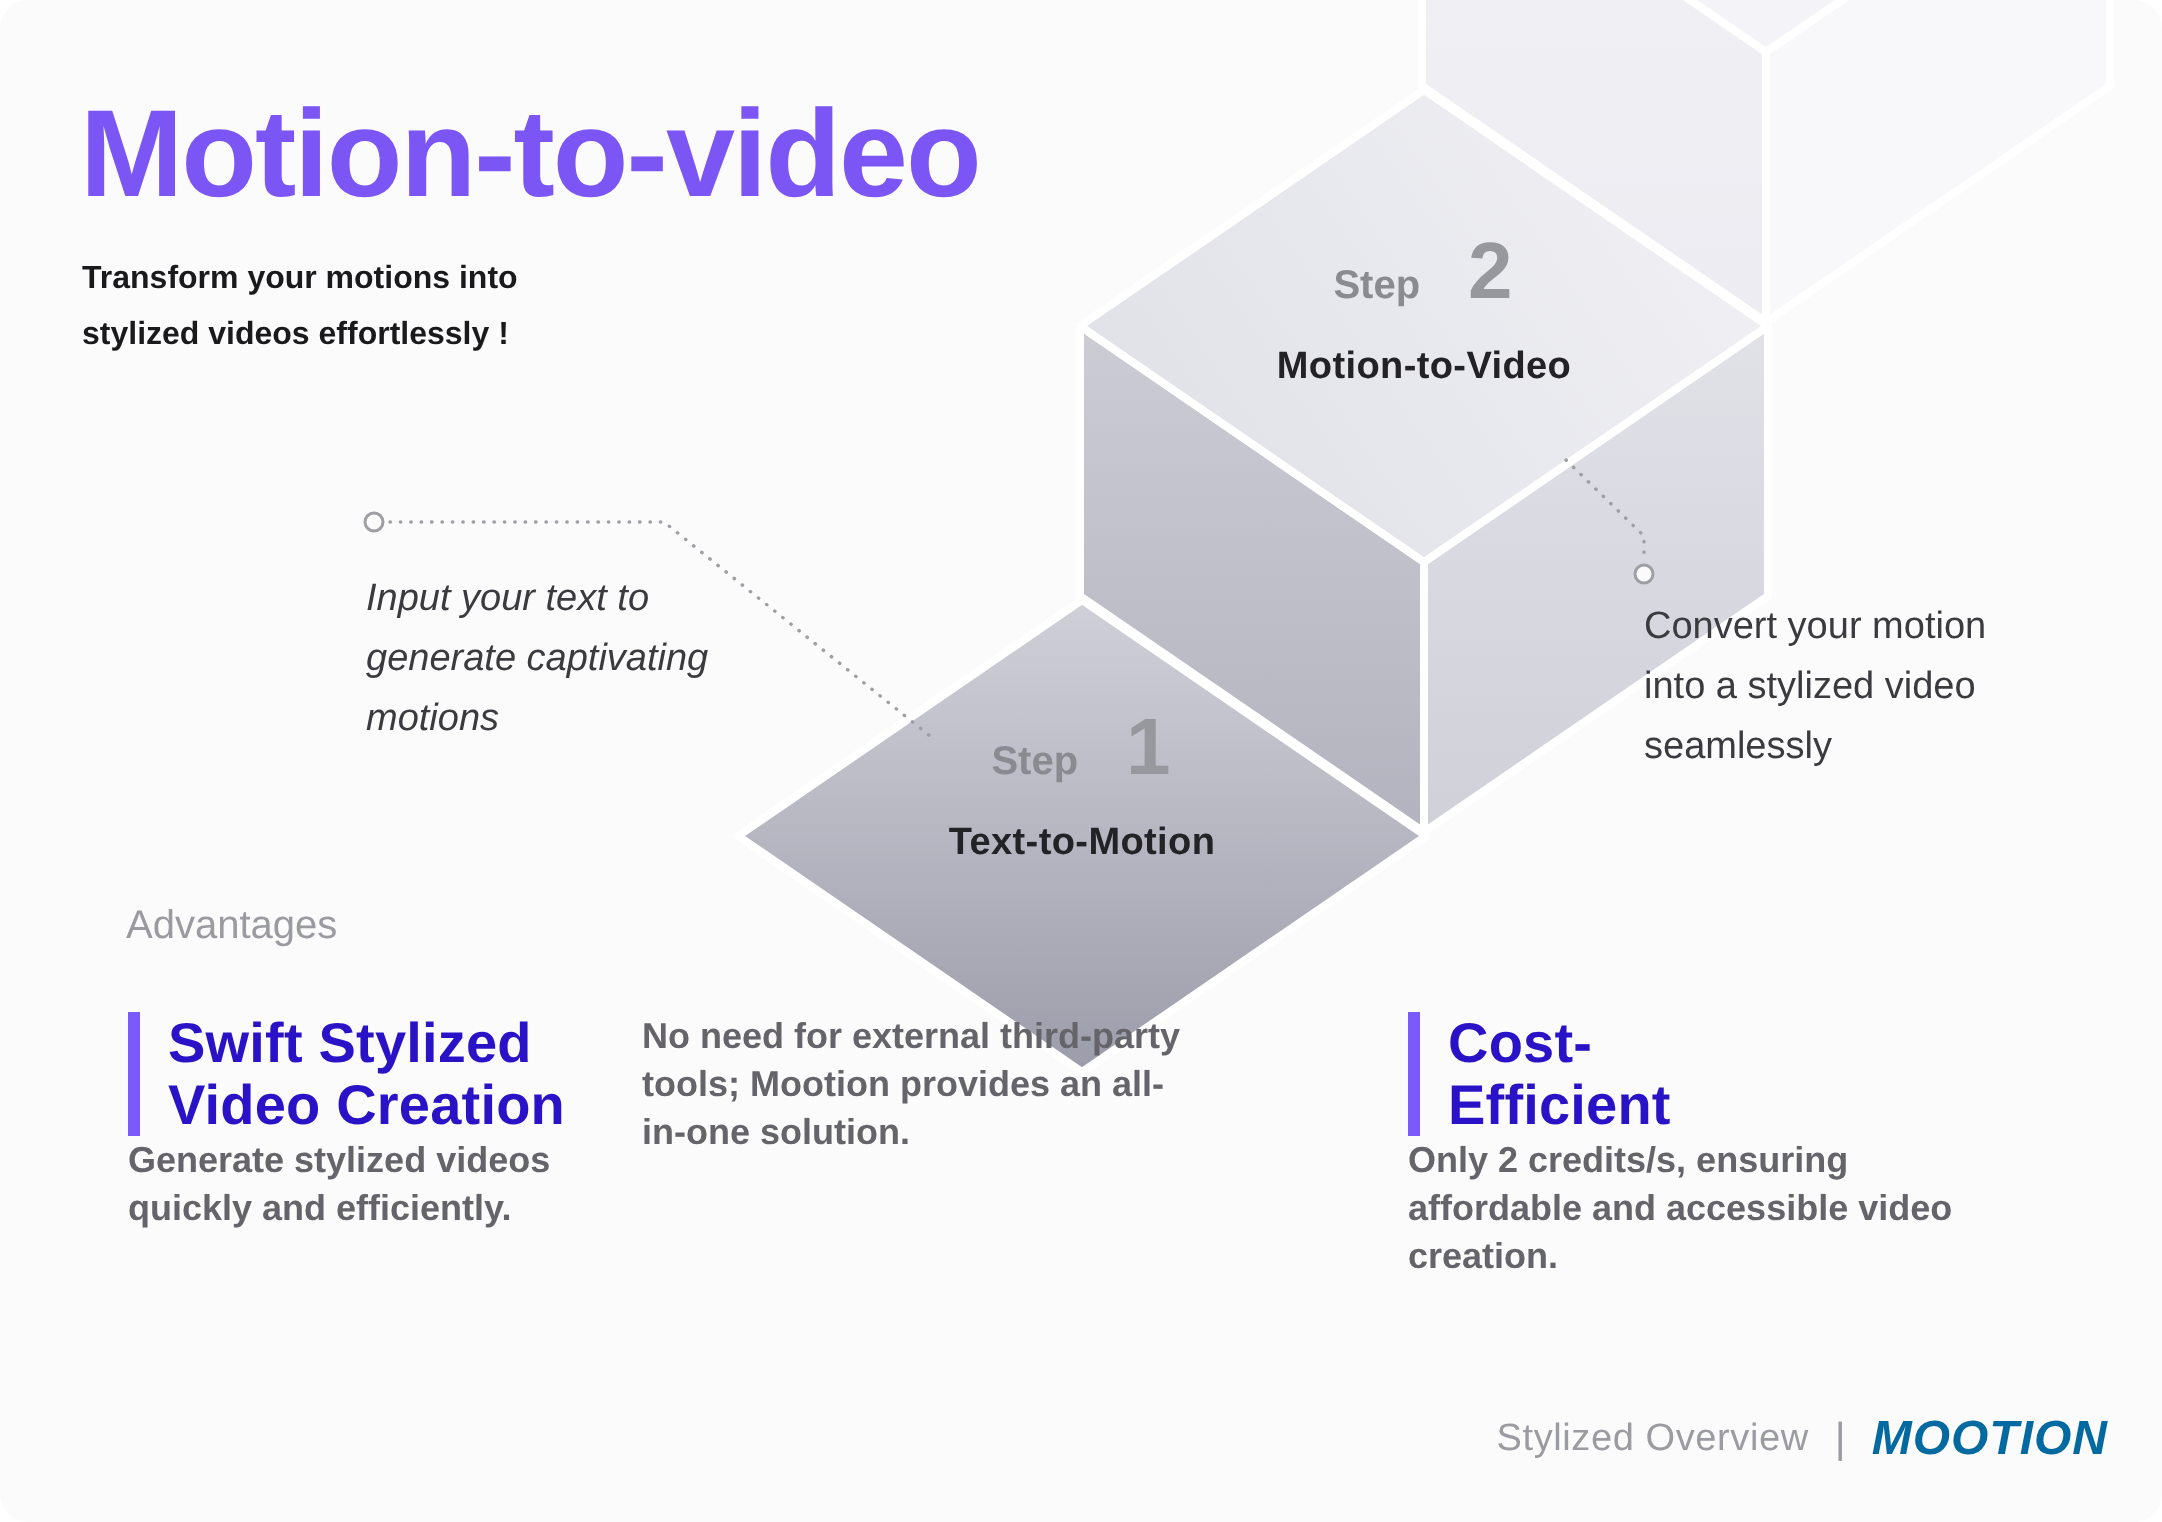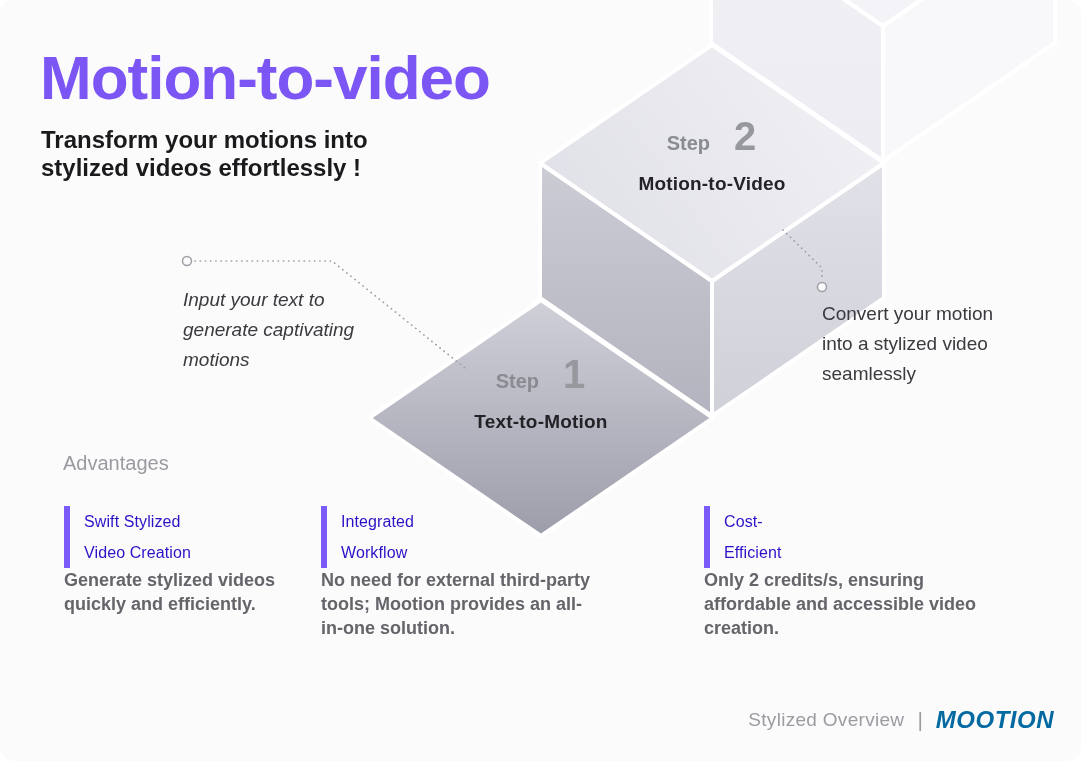--- a/index.html
+++ b/index.html
@@ -22,21 +22,21 @@
   .diagram-svg{position:absolute;left:0;top:0;width:1081px;height:761px;}
 
   .page-title{
     position:absolute;left:40px;top:44px;
     font-size:62px;line-height:68px;font-weight:700;
     color:var(--accent-purple,#7C55F5);
     letter-spacing:-1px;
   }
   .page-subtitle{
     position:absolute;left:41px;top:126px;
-    font-size:24px;line-height:28px;font-weight:700;
+    font-size:16px;line-height:28px;font-weight:700;
     color:#1A1A1D;
     white-space:pre-line;
   }
 
   .step-text{
     position:absolute;width:300px;text-align:center;
   }
   .step-text.step-2{left:562px;top:114px;}
   .step-text.step-1{left:391px;top:352px;}
   .step-row{
@@ -65,21 +65,21 @@
   .adv-col{position:absolute;top:506px;width:380px;}
   .adv-col.c0{left:64px;}
   .adv-col.c1{left:321px;}
   .adv-col.c2{left:704px;}
   .adv-head{display:flex;align-items:stretch;}
   .adv-bar{
     width:6px;min-height:62px;background:var(--bar-purple,#7A5BFA);
     margin-right:14px;flex:none;
   }
   .adv-title{
-    font-size:16px;line-height:31px;font-weight:400;
+    font-size:28px;line-height:31px;font-weight:700;
     color:var(--heading-blue,#2A13C7);
     white-space:pre-line;letter-spacing:0.1px;
   }
   .adv-desc{
     font-size:18px;line-height:24px;font-weight:700;
     color:#64646A;
     white-space:pre-line;
   }
 
   .footer{
@@ -182,25 +182,20 @@
     <div class="adv-head">
       <div class="adv-bar"></div>
       <h3 class="adv-title">Swift Stylized
 Video Creation</h3>
     </div>
     <p class="adv-desc">Generate stylized videos
 quickly and efficiently.</p>
   </div>
 
   <div class="adv-col c1">
-    <div class="adv-head">
-      <div class="adv-bar"></div>
-      <h3 class="adv-title">Integrated
-Workflow</h3>
-    </div>
     <p class="adv-desc">No need for external third-party
 tools; Mootion provides an all-
 in-one solution.</p>
   </div>
 
   <div class="adv-col c2">
     <div class="adv-head">
       <div class="adv-bar"></div>
       <h3 class="adv-title">Cost-
 Efficient</h3>

